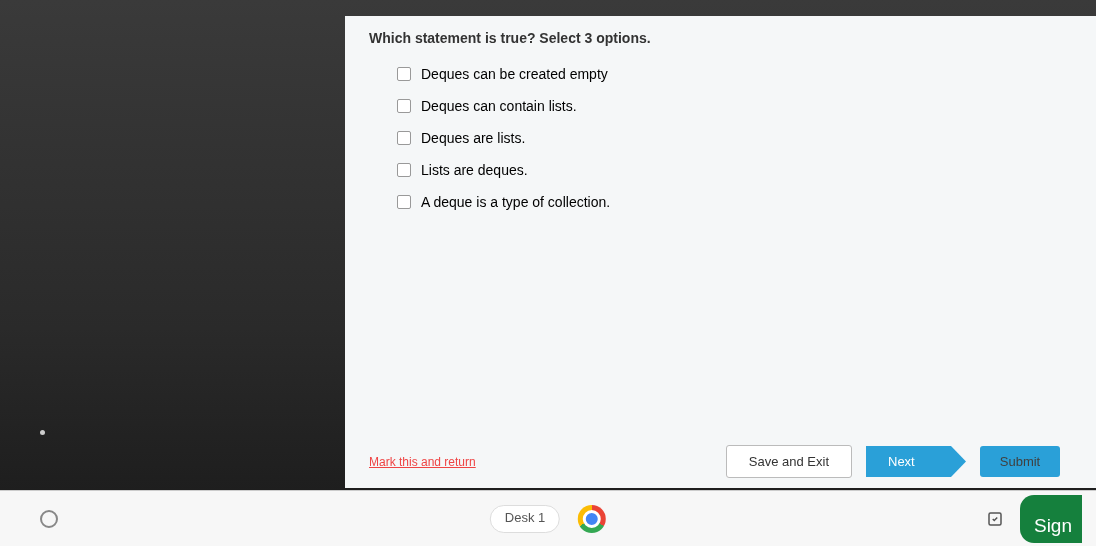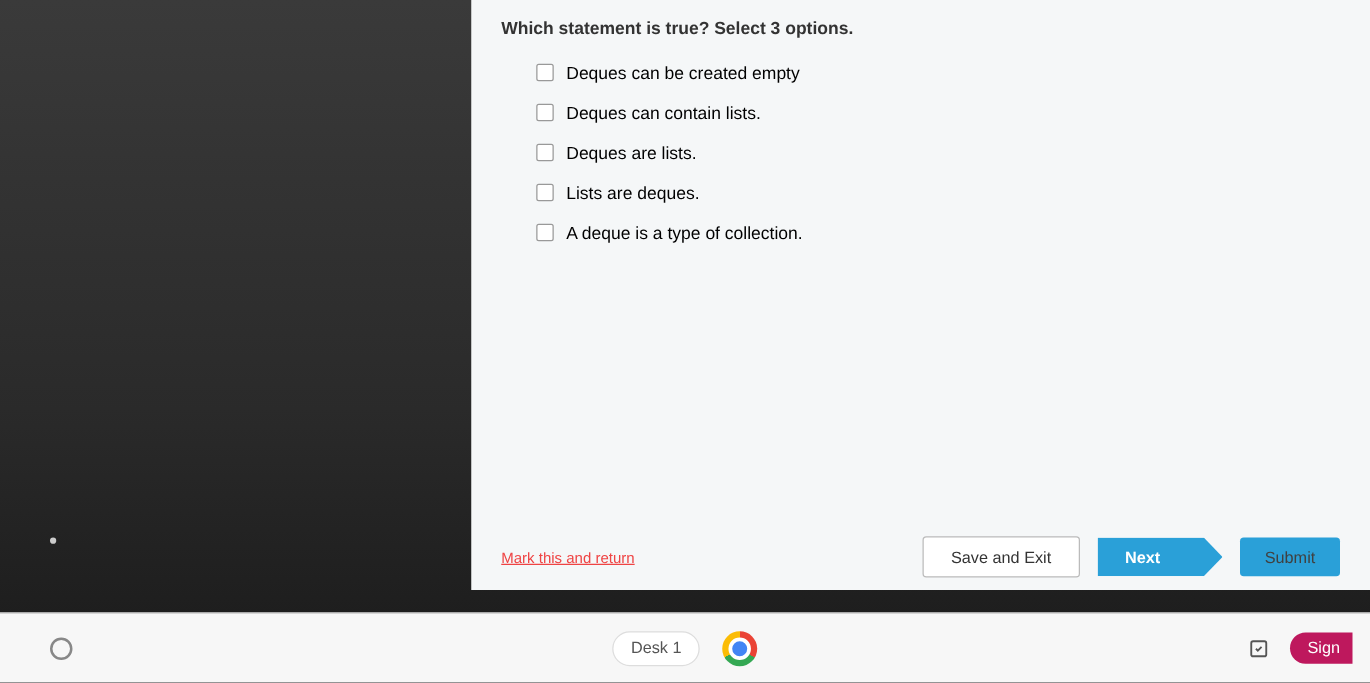--- a/index.html
+++ b/index.html
@@ -13,28 +13,27 @@
     }
     .desktop {
       width: 100%;
       height: 100%;
       background: linear-gradient(to bottom, #3a3a3a 0%, #2a2a2a 60%, #1a1a1a 100%);
       position: relative;
     }
     .quiz-panel {
       position: absolute;
       left: 345px;
-      top: 0;
+      top: 16px;
       right: 0;
       height: 472px;
       background: #f5f7f8;
-      padding: 14px 24px 10px 24px;
+      padding: 14px 36px 10px 24px;
       display: flex;
       flex-direction: column;
-      margin-left: 32px;
     }
     .question-text {
       font-weight: 600;
       font-size: 14px;
       color: #333;
       margin-bottom: 20px;
     }
     .options {
       padding-left: 28px;
       flex: 1;
@@ -88,21 +87,20 @@
       background: #2aa0d8;
       color: #fff;
       font-size: 13px;
       padding: 8px 28px 8px 22px;
       border: none;
       cursor: pointer;
       position: relative;
       clip-path: polygon(0 0, 85% 0, 100% 50%, 85% 100%, 0 100%);
       min-width: 100px;
       text-align: left;
-      font-weight: bold;
     }
     .btn-submit {
       background: #2aa0d8;
       color: #404040;
       font-size: 13px;
       padding: 8px 18px;
       border: none;
       border-radius: 3px;
       cursor: pointer;
       min-width: 80px;
@@ -169,24 +167,24 @@
     .tray-icon {
       width: 18px;
       height: 18px;
       display: flex;
       align-items: center;
       justify-content: center;
       color: #555;
     }
     .tray-icon svg { width: 18px; height: 18px; }
     .sign-pill {
-      background: #be185d;
+      background: #15803d;
       color: #fff;
-      font-size: 13px;
-      padding: 4px 10px 6px 14px;
+      font-size: 19px;
+      padding: 20px 10px 6px 14px;
       border-radius: 14px 0 0 14px;
       cursor: pointer;
     }
     .dot {
       position: absolute;
       left: 40px;
       top: 430px;
       width: 5px;
       height: 5px;
       background: #ccc;

